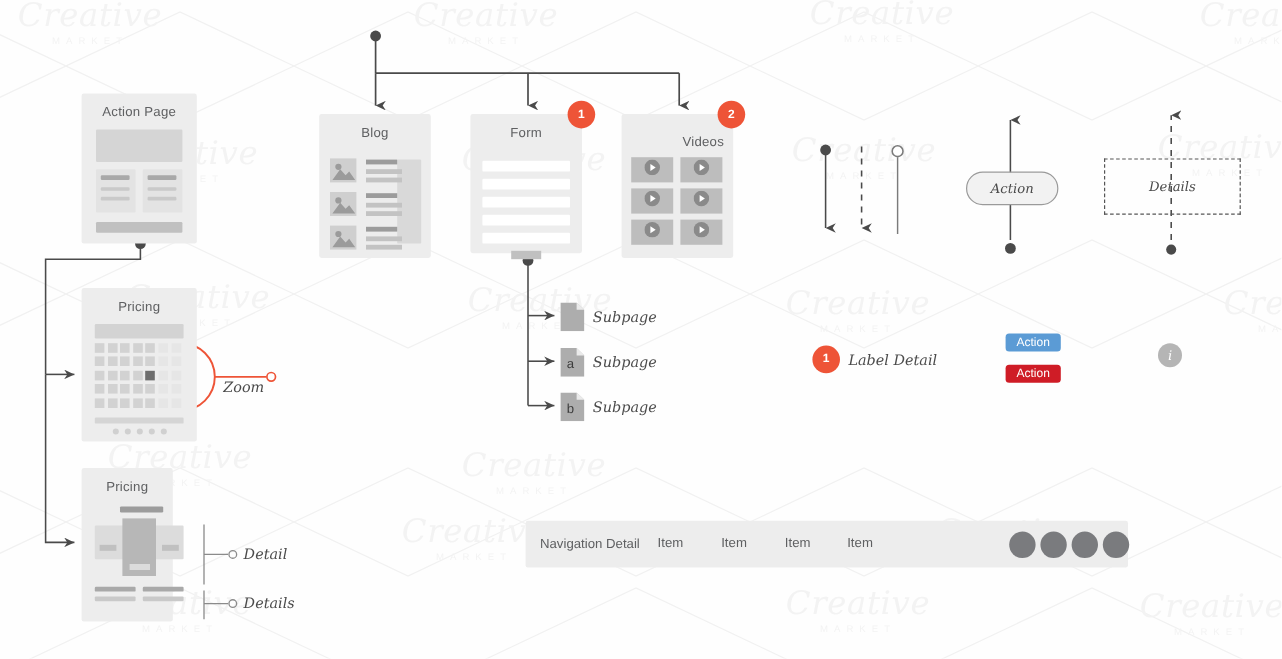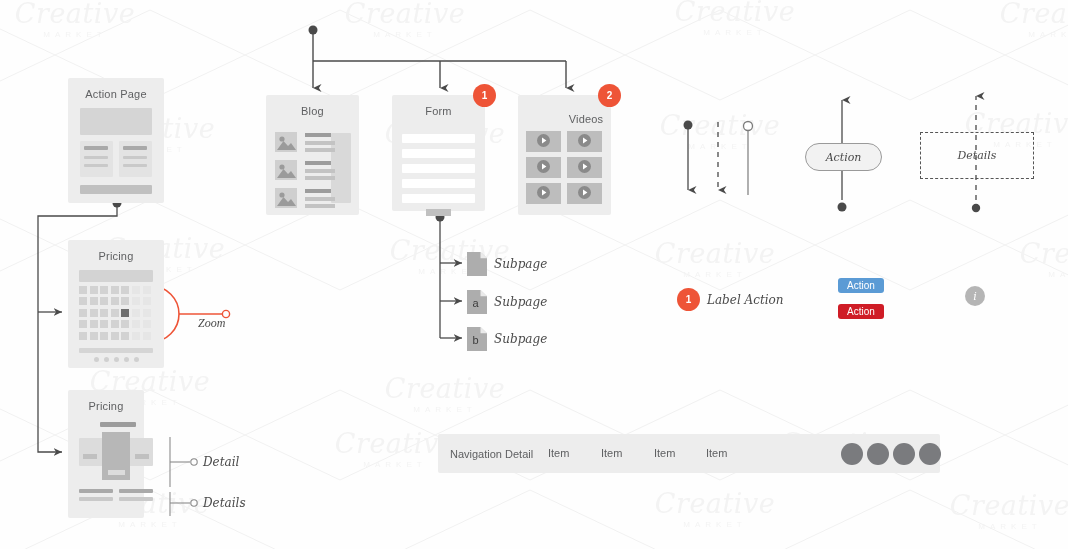--- a/index.html
+++ b/index.html
@@ -444,21 +444,21 @@
       <div style="position: absolute; left: 305px; top: 197px; width: 30px; height: 3.5px; background: rgb(195, 195, 195);"></div>
       <div style="position: absolute; left: 305px; top: 204px; width: 30px; height: 3.5px; background: rgb(195, 195, 195);"></div>
     </div>
 
   <div class="layer">
     <div class="num-badge" style="left:473px;top:84px;width:23px;height:23px;background:#ee5437;">1</div>
     <div class="num-badge" style="left:598px;top:84px;width:23px;height:23px;background:#ee5437;">2</div>
   </div>
 
   <div class="layer">
-    <div class="lbl script" style="left:198px;top:316px;font-family:Liberation Serif, serif;">Zoom</div>
+    <div class="lbl script" style="left:186px;top:316px;">Zoom</div>
     <div class="lbl script" style="left:203px;top:455px;">Detail</div>
     <div class="lbl script" style="left:203px;top:496px;">Details</div>
   </div>
 
   <div class="layer" id="subpages">
       <div style="position: absolute; left: 467px; top: 252px; width: 20px; height: 24px;"><svg width="20" height="24" viewBox="0 0 20 24">
           <path d="M0 0 H13.5 L20 6.2 V24 H0 Z" fill="#adadad"></path>
           <path d="M13.5 0 L20 6.2 H13.5 Z" fill="#ffffff" opacity="0.75"></path>
         </svg></div>
       <div class="lbl script" style="left: 494px; top: 257px;">Subpage</div>
@@ -480,21 +480,21 @@
 
     <div class="action-shape" style="left:805px;top:143px;width:75px;height:26px;">
       <span class="script" style="font-size:11px;">Action</span>
     </div>
 
     <div class="details-shape" style="left:920px;top:132px;width:112px;height:45px;">
       <span class="script" style="font-size:11px;">Details</span>
     </div>
 
     <div class="num-badge" style="left:677px;top:288px;width:23px;height:23px;background:#ee5437;">1</div>
-    <div class="lbl script" style="left:707px;top:293px;">Label Action</div>
+    <div class="lbl script" style="left:707px;top:293px;">Label Detail</div>
 
     <div class="pill" style="left:838px;top:278px;width:46px;height:15px;background:#5b9bd5;">Action</div>
     <div class="pill" style="left:838px;top:304px;width:46px;height:15px;background:#cf1c26;">Action</div>
 
     <div class="info-circle" style="left:965px;top:286px;">i</div>
   </div>
 
   <div id="navbar" style="left:438px;top:434px;width:502px;height:39px;">
     <div class="nav-title" style="left:12px;">Navigation Detail</div>
     <div id="nav-items">

